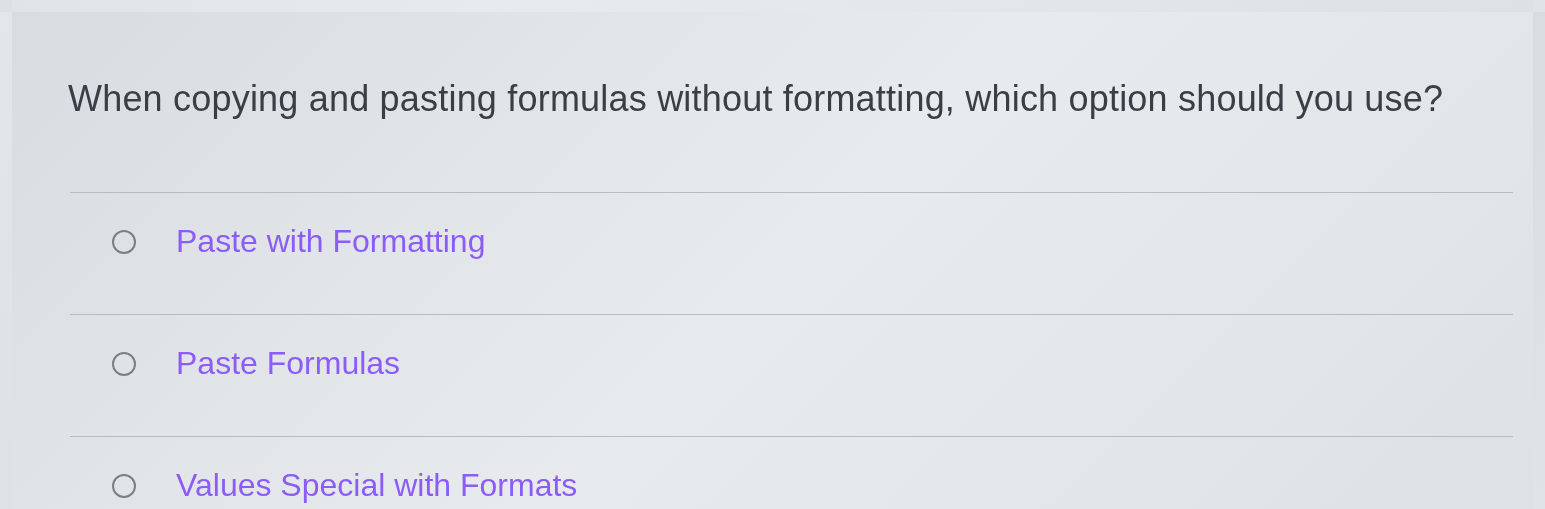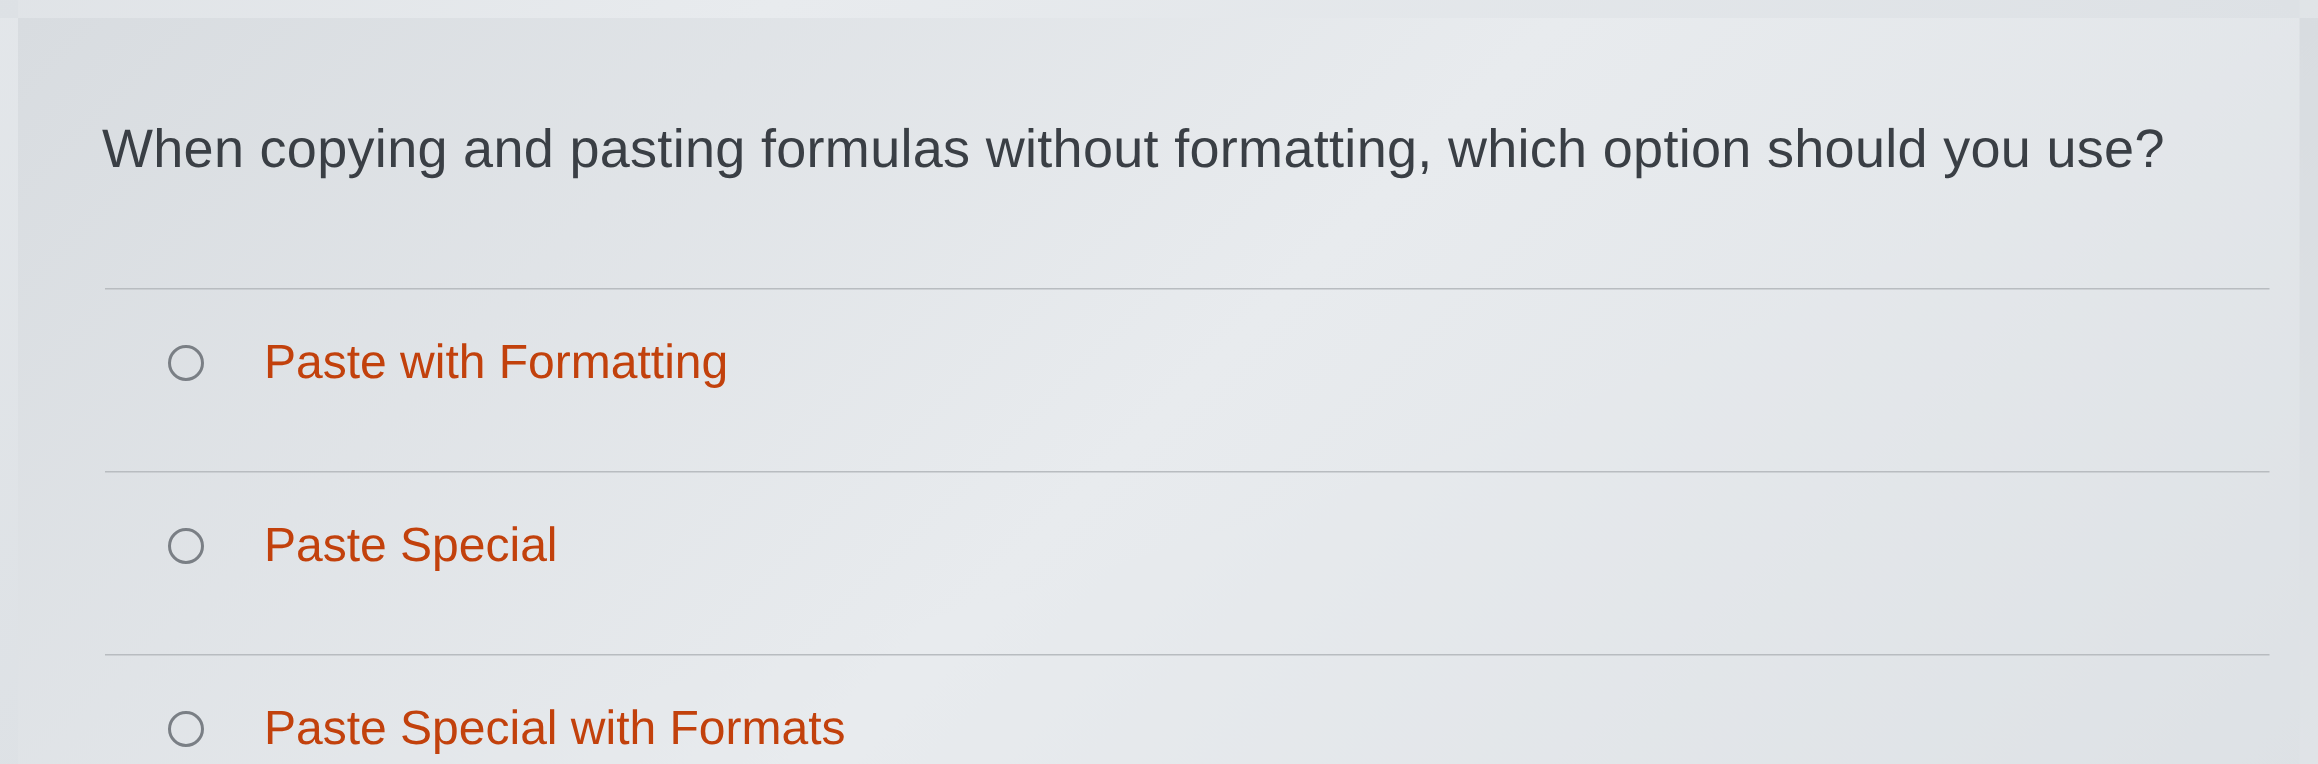--- a/index.html
+++ b/index.html
@@ -44,36 +44,36 @@
       width: 24px;
       height: 24px;
       border: 2.5px solid #7a7f85;
       border-radius: 50%;
       margin-right: 28px;
       flex-shrink: 0;
       background: transparent;
     }
     .option-label {
       font-size: 32px;
-      color: #c2410c;
+      color: #8b5cf6;
       font-weight: 400;
     }
   </style>
 </head>
 <body>
 
 <div class="container">
   <div class="question">When copying and pasting formulas without formatting, which option should you use?</div>
   <div class="options">
     <div class="option-row">
       <div class="radio"></div>
       <div class="option-label">Paste with Formatting</div>
     </div>
     <div class="option-row">
       <div class="radio"></div>
-      <div class="option-label">Paste Special</div>
+      <div class="option-label">Paste Formulas</div>
     </div>
     <div class="option-row">
       <div class="radio"></div>
-      <div class="option-label">Paste Special with Formats</div>
+      <div class="option-label">Values Special with Formats</div>
     </div>
   </div>
 </div>
 
 </body></html>

